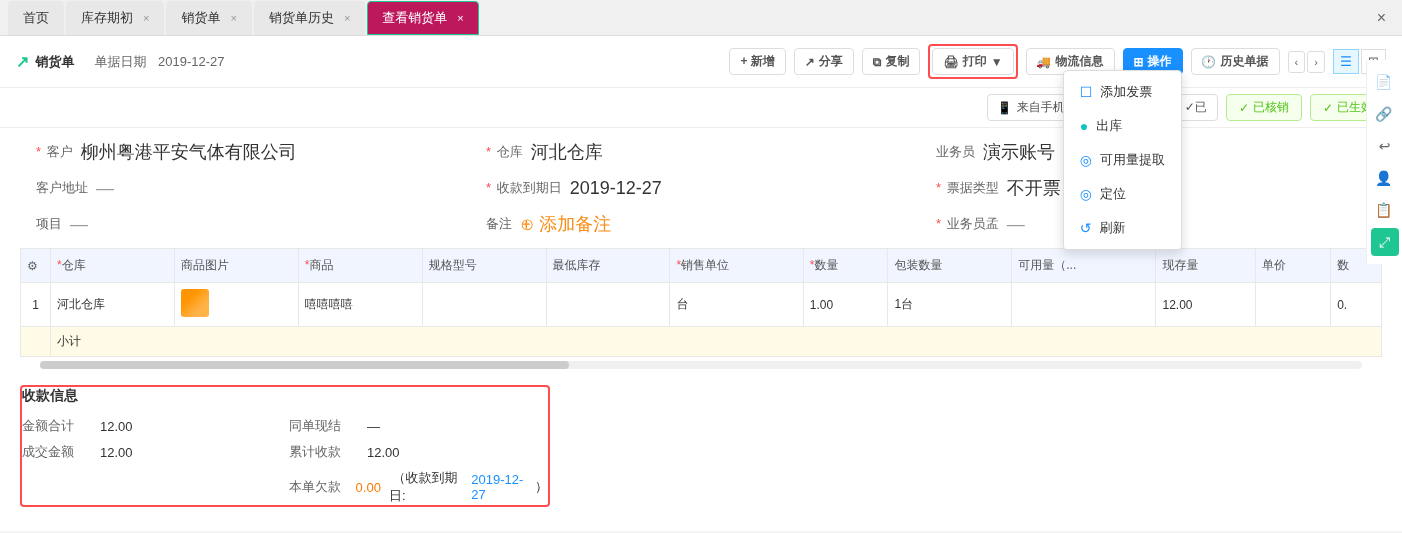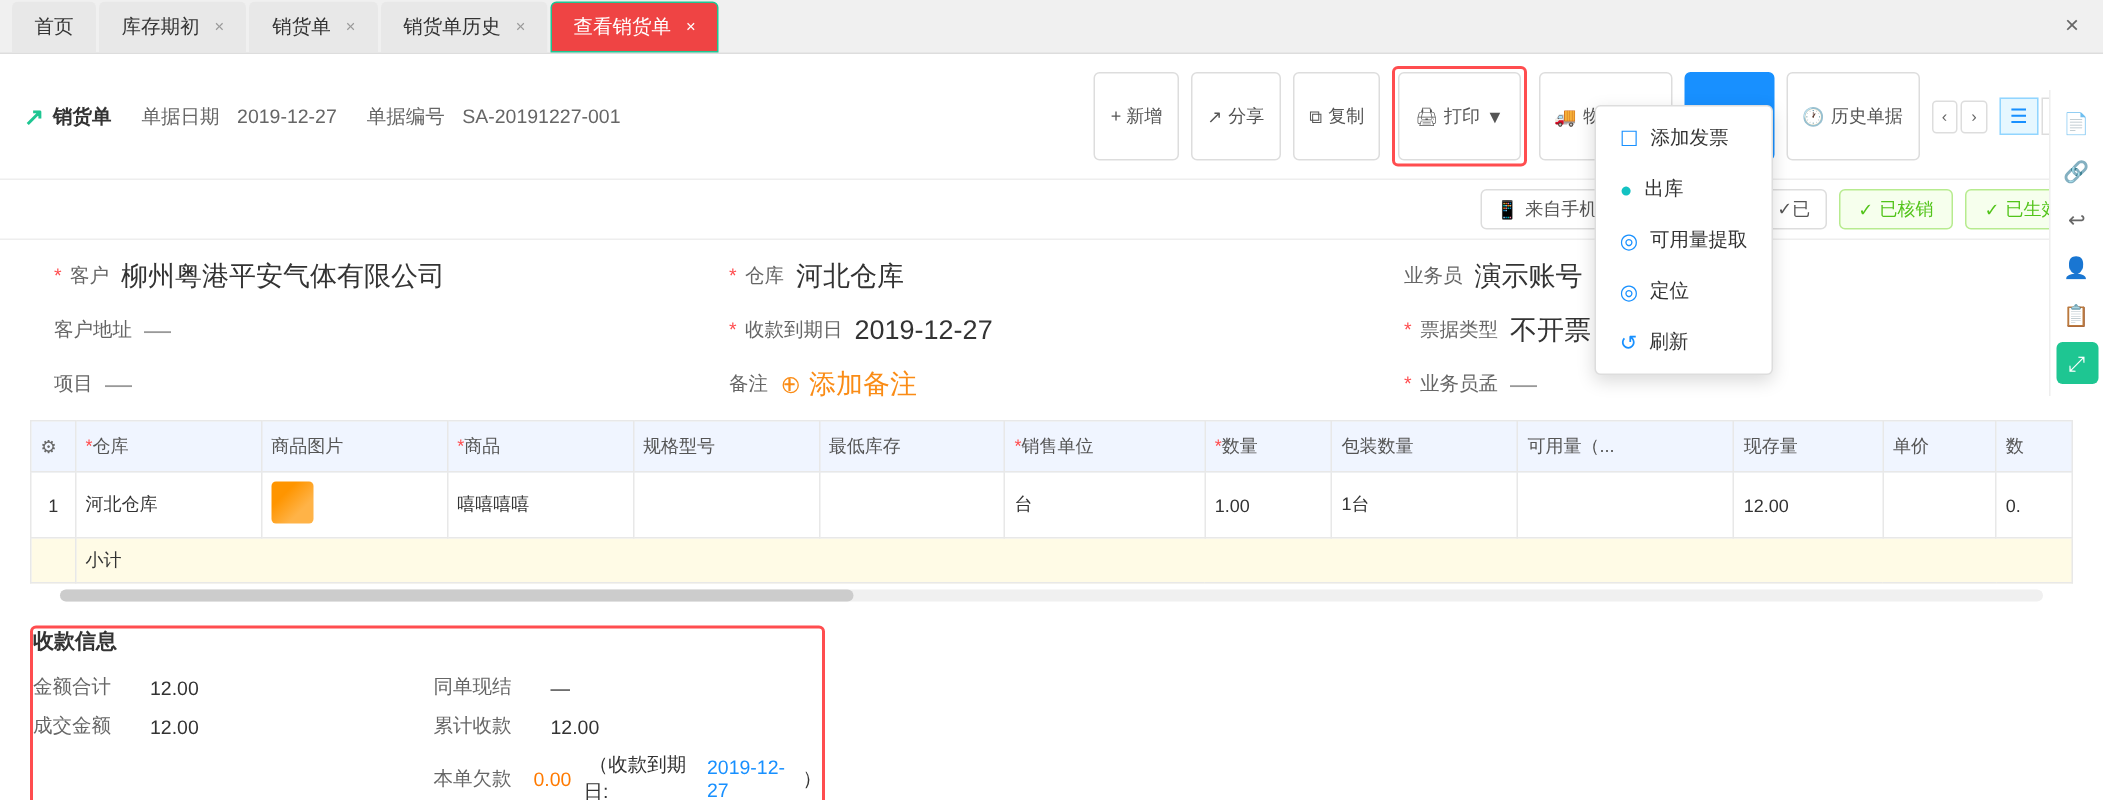--- a/index.html
+++ b/index.html
@@ -10,42 +10,42 @@
       display: flex; align-items: center; background: #f0f0f0; border-bottom: 1px solid #ddd;
       padding: 0 8px; height: 36px; gap: 2px;
     }
     .tab {
       display: flex; align-items: center; padding: 6px 14px; border-radius: 4px 4px 0 0;
       cursor: pointer; font-size: 13px; height: 34px; gap: 6px; border: 1px solid transparent;
     }
     .tab.active { background: #fff; border-color: #ddd; border-bottom-color: #fff; }
     .tab:not(.active) { background: #e8e8e8; }
     .tab .close-btn { color: #999; font-size: 11px; cursor: pointer; margin-left: 4px; }
-    .tab.highlight { background: #ef4444; color: #fff; border-color: #1ec692; }
+    .tab.highlight { background: #be185d; color: #fff; border-color: #1ec692; }
     .tab.highlight .close-btn { color: #fff; }
     .tab-spacer { flex: 1; }
     .close-x { margin-left: auto; cursor: pointer; font-size: 16px; color: #666; padding: 4px 8px; }
 
     
     .main-content { background: #fff; min-height: 495px; }
 
     
     .doc-header {
       display: flex; align-items: center; padding: 8px 16px; border-bottom: 1px solid #eee;
       gap: 20px;
     }
     .doc-title { display: flex; align-items: center; gap: 6px; font-weight: bold; color: #333; }
     .doc-title-icon { color: #1ec692; font-size: 16px; }
     .doc-meta { display: flex; align-items: center; gap: 20px; color: #666; font-size: 13px; }
     .doc-meta span { display: flex; align-items: center; gap: 4px; }
     .doc-actions { margin-left: auto; display: flex; align-items: center; gap: 8px; }
     .action-btn {
-      display: flex; align-items: center; gap: 4px; padding: 20px 10px;
+      display: flex; align-items: center; gap: 4px; padding: 4px 10px;
       border: 1px solid #ddd; border-radius: 4px; cursor: pointer; font-size: 12px;
-      background: #fff; color: #555;
+      background: #fff; color: #555; font-weight: bold;
     }
     .action-btn.active-tab { background: #1890ff; color: #fff; border-color: #1890ff; }
     .status-btn {
       display: flex; align-items: center; gap: 4px; padding: 4px 12px;
       border-radius: 4px; cursor: pointer; font-size: 12px; border: 1px solid transparent;
     }
     .status-btn.green { background: #f6ffed; border-color: #b7eb8f; color: #52c41a; }
     .nav-arrows { display: flex; gap: 2px; }
     .nav-arrow { padding: 4px 6px; border: 1px solid #ddd; border-radius: 3px; cursor: pointer; font-size: 11px; color: #666; background: #fff; }
     .view-toggle { display: flex; gap: 2px; }
@@ -179,25 +179,20 @@
   <div class="doc-header">
     <div class="doc-title">
       <span class="doc-title-icon">↗</span>
       <span>销货单</span>
     </div>
     <div class="doc-meta">
       <span>
         <span>单据日期</span>
         &nbsp;
         <span>2019-12-27</span>
-      </span>
-      <span>
-        <span>单据编号</span>
-        &nbsp;
-        <span>SA-20191227-001</span>
       </span>
     </div>
     <div class="doc-actions">
       <button class="action-btn">+ 新增</button>
       <button class="action-btn">
         <span>↗</span>
         <span>分享</span>
       </button>
       <button class="action-btn">
         <span>⧉</span>

